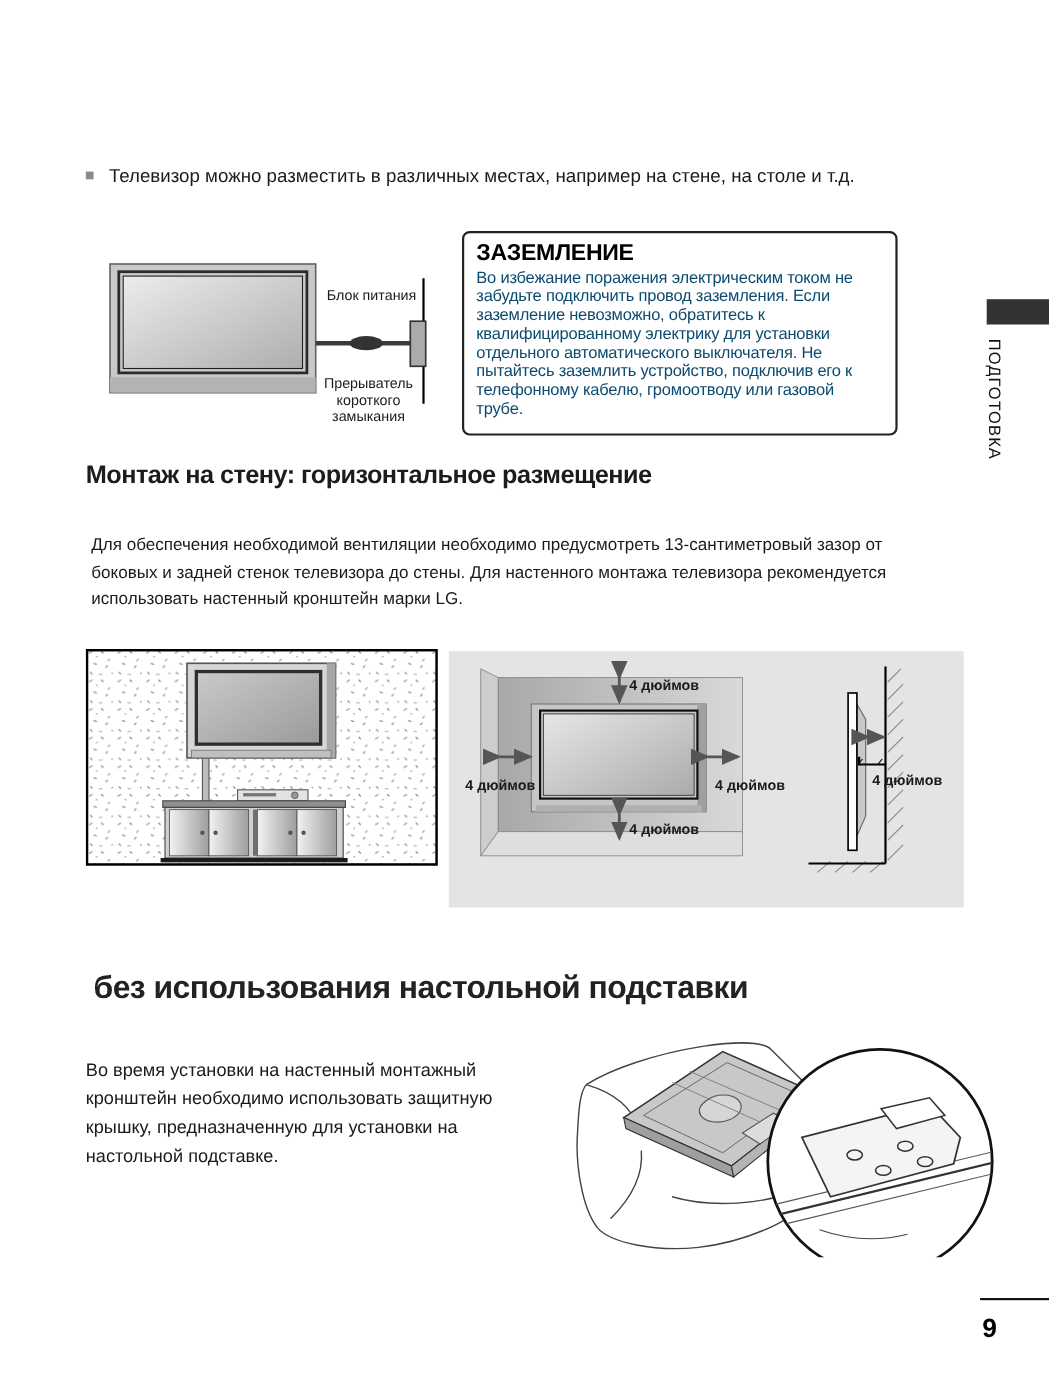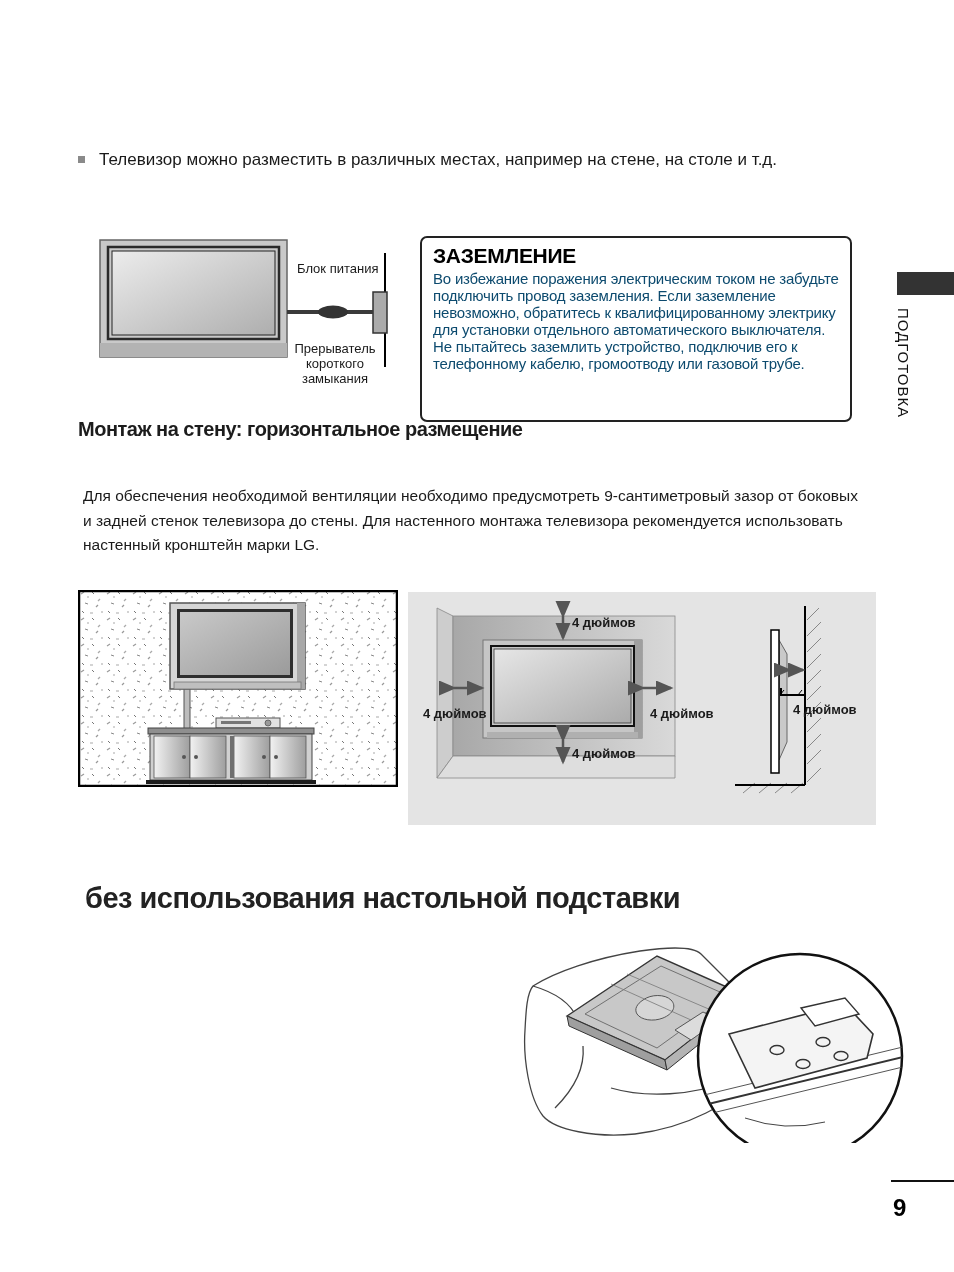--- a/index.html
+++ b/index.html
@@ -3,26 +3,26 @@
 <meta charset="utf-8">
 <style>
   html,body{margin:0;padding:0;background:#fff;}
   .page{position:relative;width:954px;height:1272px;background:#ffffff;overflow:hidden;
         font-family:"Liberation Sans", sans-serif;color:#111;}
   
   .bullets{position:absolute;left:78px;top:150px;width:810px;}
   .bullet-row{display:flex;align-items:flex-start;margin-bottom:7px;font-size:17px;line-height:20px;color:#1a1a1a;}
   .bullet-sq{flex:0 0 auto;width:7px;height:7px;background:#8a8a8a;margin:6px 14px 0 0;}
   
-  .ground-box{position:absolute;left:420px;top:210px;width:432px;height:186px;border:2px solid #222;
-              border-radius:7px;box-sizing:border-box;padding:6px 11px;background:#fff;margin-top:26px;}
+  .ground-box{position:absolute;left:420px;top:210px;width:396px;height:186px;border:2px solid #222;
+              border-radius:7px;box-sizing:border-box;padding:6px 11px;background:#fff;}
   .ground-title{font-size:21px;font-weight:bold;letter-spacing:-0.3px;margin:0 0 2px 0;color:#000;}
   .ground-body{font-size:15px;line-height:17px;color:#0c4a6e;letter-spacing:-0.2px;}
   
-  .h-wall{position:absolute;left:78px;top:418px;font-size:20px;font-weight:bold;letter-spacing:-0.5px;color:#1c1c1c;}
+  .h-wall{position:absolute;left:78px;top:418px;font-size:23px;font-weight:bold;letter-spacing:-0.5px;color:#1c1c1c;}
   .p-wall{position:absolute;left:83px;top:484px;width:778px;font-size:15.5px;line-height:24.5px;color:#1a1a1a;}
   .h-nostand{position:absolute;left:85px;top:882px;font-size:29px;font-weight:bold;letter-spacing:-0.5px;color:#222;text-align:right;}
   .p-nostand{position:absolute;left:78px;top:960px;width:408px;font-size:16.5px;line-height:26px;color:#1a1a1a;}
   
   .diag-power{position:absolute;left:95px;top:235px;width:310px;height:165px;}
   .diag-room{position:absolute;left:78px;top:590px;width:320px;height:197px;}
   .diag-clearance{position:absolute;left:408px;top:592px;width:468px;height:233px;background:#e4e4e4;}
   .diag-cover{position:absolute;left:515px;top:938px;width:400px;height:205px;}
   svg{display:block;}
   .svg-label{font-family:"Liberation Sans", sans-serif;fill:#1a1a1a;}
@@ -66,21 +66,21 @@
     <text class="svg-label" x="240" y="133" font-size="13" text-anchor="middle">короткого</text>
     <text class="svg-label" x="240" y="148" font-size="13" text-anchor="middle">замыкания</text>
   </svg>
 
   <div class="ground-box">
     <div class="ground-title">ЗАЗЕМЛЕНИЕ</div>
     <div class="ground-body">Во избежание поражения электрическим током не забудьте подключить провод заземления. Если заземление невозможно, обратитесь к квалифицированному электрику для установки отдельного автоматического выключателя. Не пытайтесь заземлить устройство, подключив его к телефонному кабелю, громоотводу или газовой трубе.</div>
   </div>
 
   <div class="h-wall">Монтаж на стену: горизонтальное размещение</div>
-  <div class="p-wall">Для обеспечения необходимой вентиляции необходимо предусмотреть 9-сантиметровый зазор от боковых и задней стенок телевизора до стены. Для настенного монтажа телевизора рекомендуется использовать настенный кронштейн марки LG.</div>
+  <div class="p-wall">Для обеспечения необходимой вентиляции необходимо предусмотреть 13-сантиметровый зазор от боковых и задней стенок телевизора до стены. Для настенного монтажа телевизора рекомендуется использовать настенный кронштейн марки LG.</div>
 
   <svg class="diag-room" viewBox="0 0 320 197">
     <defs>
       <pattern id="stip" width="26" height="26" patternUnits="userSpaceOnUse">
         <rect width="26" height="26" fill="#ffffff"></rect>
         <path d="M3 4 l3 -2" stroke="#999" stroke-width="1.2"></path>
         <path d="M14 2 l2 2" stroke="#777" stroke-width="1"></path>
         <path d="M22 9 l-2 2" stroke="#aaa" stroke-width="1.2"></path>
         <path d="M7 13 l3 1" stroke="#888" stroke-width="1"></path>
         <path d="M18 17 l2 -2" stroke="#999" stroke-width="1.2"></path>
@@ -192,20 +192,21 @@
       <rect x="363" y="38" width="8" height="143" fill="#fff" stroke="#000" stroke-width="1.5"></rect>
       <line x1="381" y1="78" x2="395" y2="78" stroke="#555" stroke-width="2.5" marker-start="url(#ah)" marker-end="url(#ah)"></line>
       <polyline points="373,96 373,103 397,103" fill="none" stroke="#000" stroke-width="2"></polyline>
       <line x1="376" y1="98" x2="372" y2="103" stroke="#000" stroke-width="1"></line>
       <line x1="394" y1="98" x2="390" y2="103" stroke="#000" stroke-width="1"></line>
       <text class="svg-label" x="385" y="122" font-size="13" font-weight="bold">4 дюймов</text>
     </g>
   </svg>
 
   <div class="h-nostand">без использования настольной подставки</div>
+  <div class="p-nostand">Во время установки на настенный монтажный кронштейн необходимо использовать защитную крышку, предназначенную для установки на настольной подставке.</div>
 
   <svg class="diag-cover" viewBox="0 0 400 205">
     <defs>
       <clipPath id="magclip">
           <circle cx="285" cy="118" r="102"></circle>
         </clipPath>
     </defs>
 
     <g fill="#ffffff" stroke="#444" stroke-width="1.3">
       <path d="M18,48 C40,34 80,20 125,13 C160,8 180,10 186,16 L212,42

